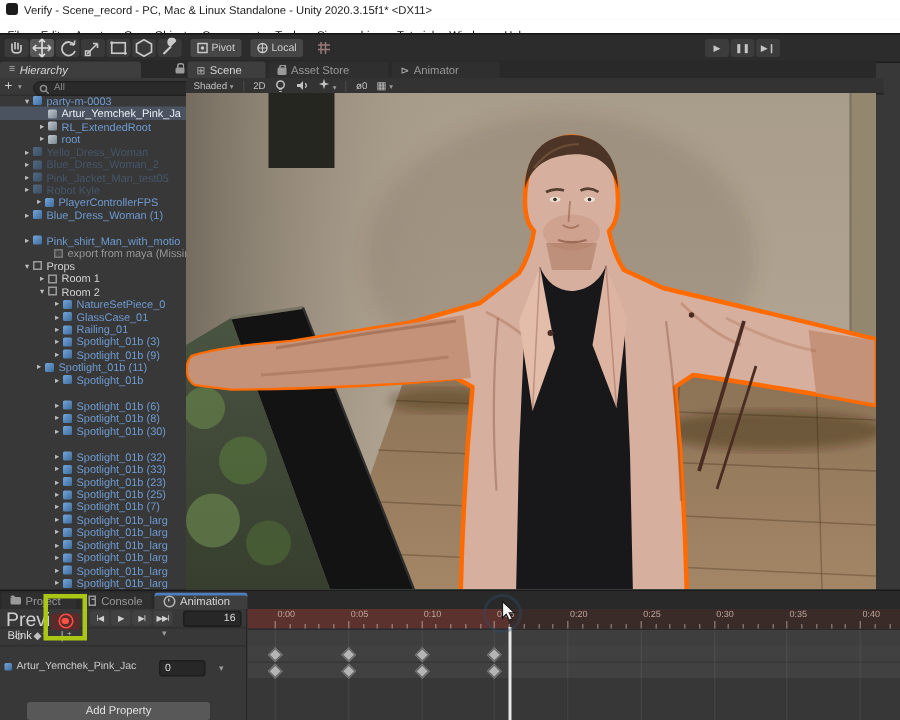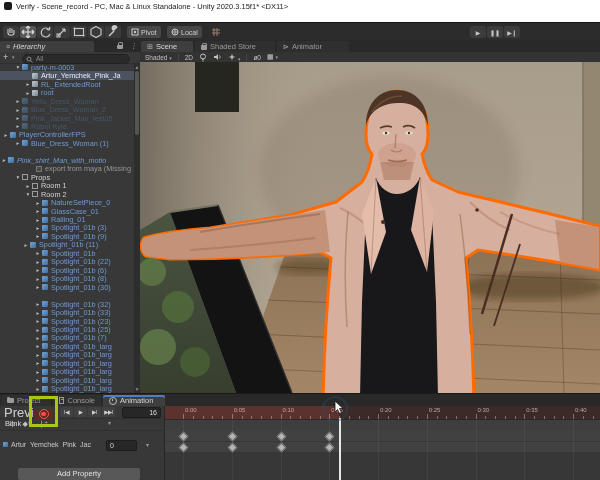--- a/index.html
+++ b/index.html
@@ -44,21 +44,21 @@
   .t-prefab{color:#6e9bd1;}
   .t-inactive{color:#46566b;}
   .t-inactive .ic{opacity:.45;}
   .t-plain{color:#d2d2d2;}
   .t-missing{color:#979797;}
   .t-selected{background:#4b5360;color:#e8eef5;}
   #h-scroll{position:absolute;right:0;top:23px;width:6px;height:330px;background:#2d2d2d;}
   #h-thumb{position:absolute;left:1px;top:8px;width:4px;height:64px;background:#555;border-radius:2px;}
   .scr-arrow{position:absolute;left:0;width:6px;font-size:5px;color:#8a8a8a;text-align:center;}
   
-  #scene{left:140px;top:40px;width:460px;height:353px;background:#86efac;text-decoration:underline;}
+  #scene{left:124px;top:40px;width:460px;height:353px;background:#86efac;text-decoration:underline;}
   #s-tabs{position:absolute;left:0;top:0;width:460px;height:12px;}
   #s-toolbar{position:absolute;left:0;top:12px;width:460px;height:10px;background:#333333;border-bottom:1px solid #222;
              display:flex;align-items:center;gap:6px;padding-left:5px;font-size:6.5px;color:#c2c2c2;}
   #s-toolbar .sep{width:1px;height:7px;background:#454545;}
   #viewport{position:absolute;left:0;top:22px;width:460px;height:331px;overflow:hidden;}
   
   #bottom{left:0;top:393px;width:600px;height:87px;background:#383838;border-top:1px solid #1a1a1a;}
   #b-tabs{position:absolute;left:0;top:0;width:600px;height:12px;}
   #anim-left{position:absolute;left:0;top:12px;width:164px;height:75px;background:#383838;border-right:1px solid #262626;}
   .arow{position:absolute;left:0;width:164px;height:12px;border-bottom:1px solid #2f2f2f;display:flex;align-items:center;}
@@ -241,31 +241,31 @@
         <div class="trow t-inactive" style="top: 50.76px; padding-left: 14px;">
           <span class="disc">▸</span>
           <span class="ic p"></span>
           <span class="lbl">Pink_Jacket_Man_test05</span>
         </div>
         <div class="trow t-inactive" style="top: 59.22px; padding-left: 14px;">
           <span class="disc">▸</span>
           <span class="ic p"></span>
           <span class="lbl">Robot Kyle</span>
         </div>
-        <div class="trow t-prefab" style="top: 67.68px; padding-left: 2px;">
+        <div class="trow t-prefab" style="top: 67.68px; padding-left: 22px;">
           <span class="disc">▸</span>
           <span class="ic p"></span>
           <span class="lbl">PlayerControllerFPS</span>
         </div>
         <div class="trow t-prefab" style="top: 76.14px; padding-left: 14px;">
           <span class="disc">▸</span>
           <span class="ic p"></span>
           <span class="lbl">Blue_Dress_Woman (1)</span>
         </div>
-        <div class="trow t-prefab" style="top: 93.06px;  font-style: italic;">
+        <div class="trow t-prefab" style="top: 93.06px; padding-left: 14px;">
           <span class="disc">▸</span>
           <span class="ic p"></span>
           <span class="lbl">Pink_shirt_Man_with_motio</span>
         </div>
         <div class="trow t-missing" style="top: 101.52px; padding-left: 28px;">
           <span class="disc"></span>
           <span class="ic x"></span>
           <span class="lbl">export from maya (Missing</span>
         </div>
         <div class="trow t-plain" style="top: 109.98px; padding-left: 14px;">
@@ -310,25 +310,20 @@
         </div>
         <div class="trow t-prefab" style="top: 177.66px; padding-left: 22px;">
           <span class="disc">▸</span>
           <span class="ic p"></span>
           <span class="lbl">Spotlight_01b (11)</span>
         </div>
         <div class="trow t-prefab" style="top: 186.12px; padding-left: 34px;">
           <span class="disc">▸</span>
           <span class="ic p"></span>
           <span class="lbl">Spotlight_01b</span>
-        </div>
-        <div class="trow t-prefab" style="top: 194.58px; padding-left: 34px;">
-          <span class="disc">▸</span>
-          <span class="ic p"></span>
-          <span class="lbl">Spotlight_01b (22)</span>
         </div>
         <div class="trow t-prefab" style="top: 203.04px; padding-left: 34px;">
           <span class="disc">▸</span>
           <span class="ic p"></span>
           <span class="lbl">Spotlight_01b (6)</span>
         </div>
         <div class="trow t-prefab" style="top: 211.5px; padding-left: 34px;">
           <span class="disc">▸</span>
           <span class="ic p"></span>
           <span class="lbl">Spotlight_01b (8)</span>
@@ -402,21 +397,21 @@
   </div>
 
   <div class="abs" id="scene">
     <div id="s-tabs" class="tabstrip">
         <div class="tab active" style="left: 1px; width: 40px;">
           <span style="font-size:7px;color:#b5b5b5;">⊞</span>
           <span>Scene</span>
         </div>
         <div class="tab" style="left: 55px; width: 68px;">
           <span class="bag-ic"></span>
-          <span>Shaded Store</span>
+          <span>Asset Store</span>
         </div>
         <div class="tab" style="left: 137px; width: 60px;">
           <span style="font-size:7px;color:#b5b5b5;">⊳</span>
           <span>Animator</span>
         </div>
       </div>
     <div id="s-toolbar">
       <span><span>Shaded</span> <span style="font-size:5px;color:#9a9a9a;">▾</span></span>
       <span class="sep"></span>
       <span>2D</span>

